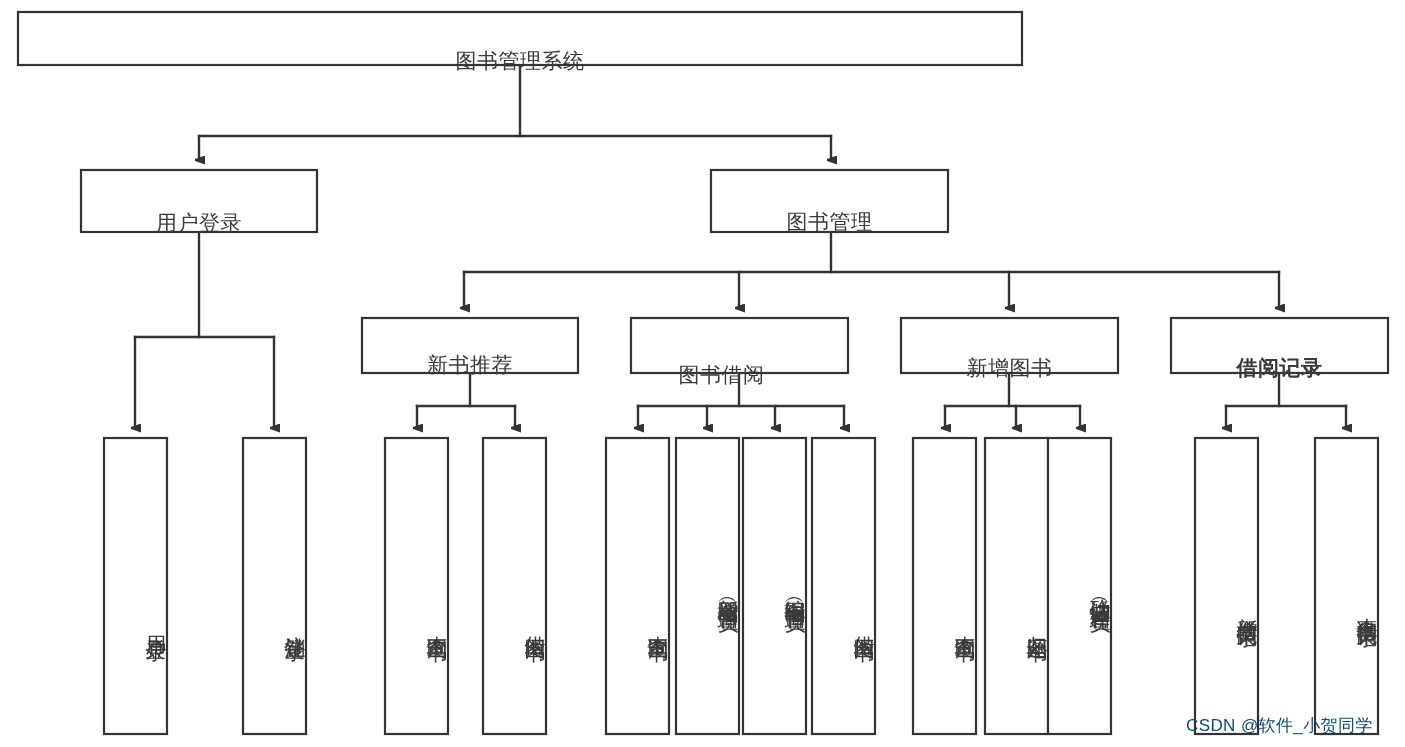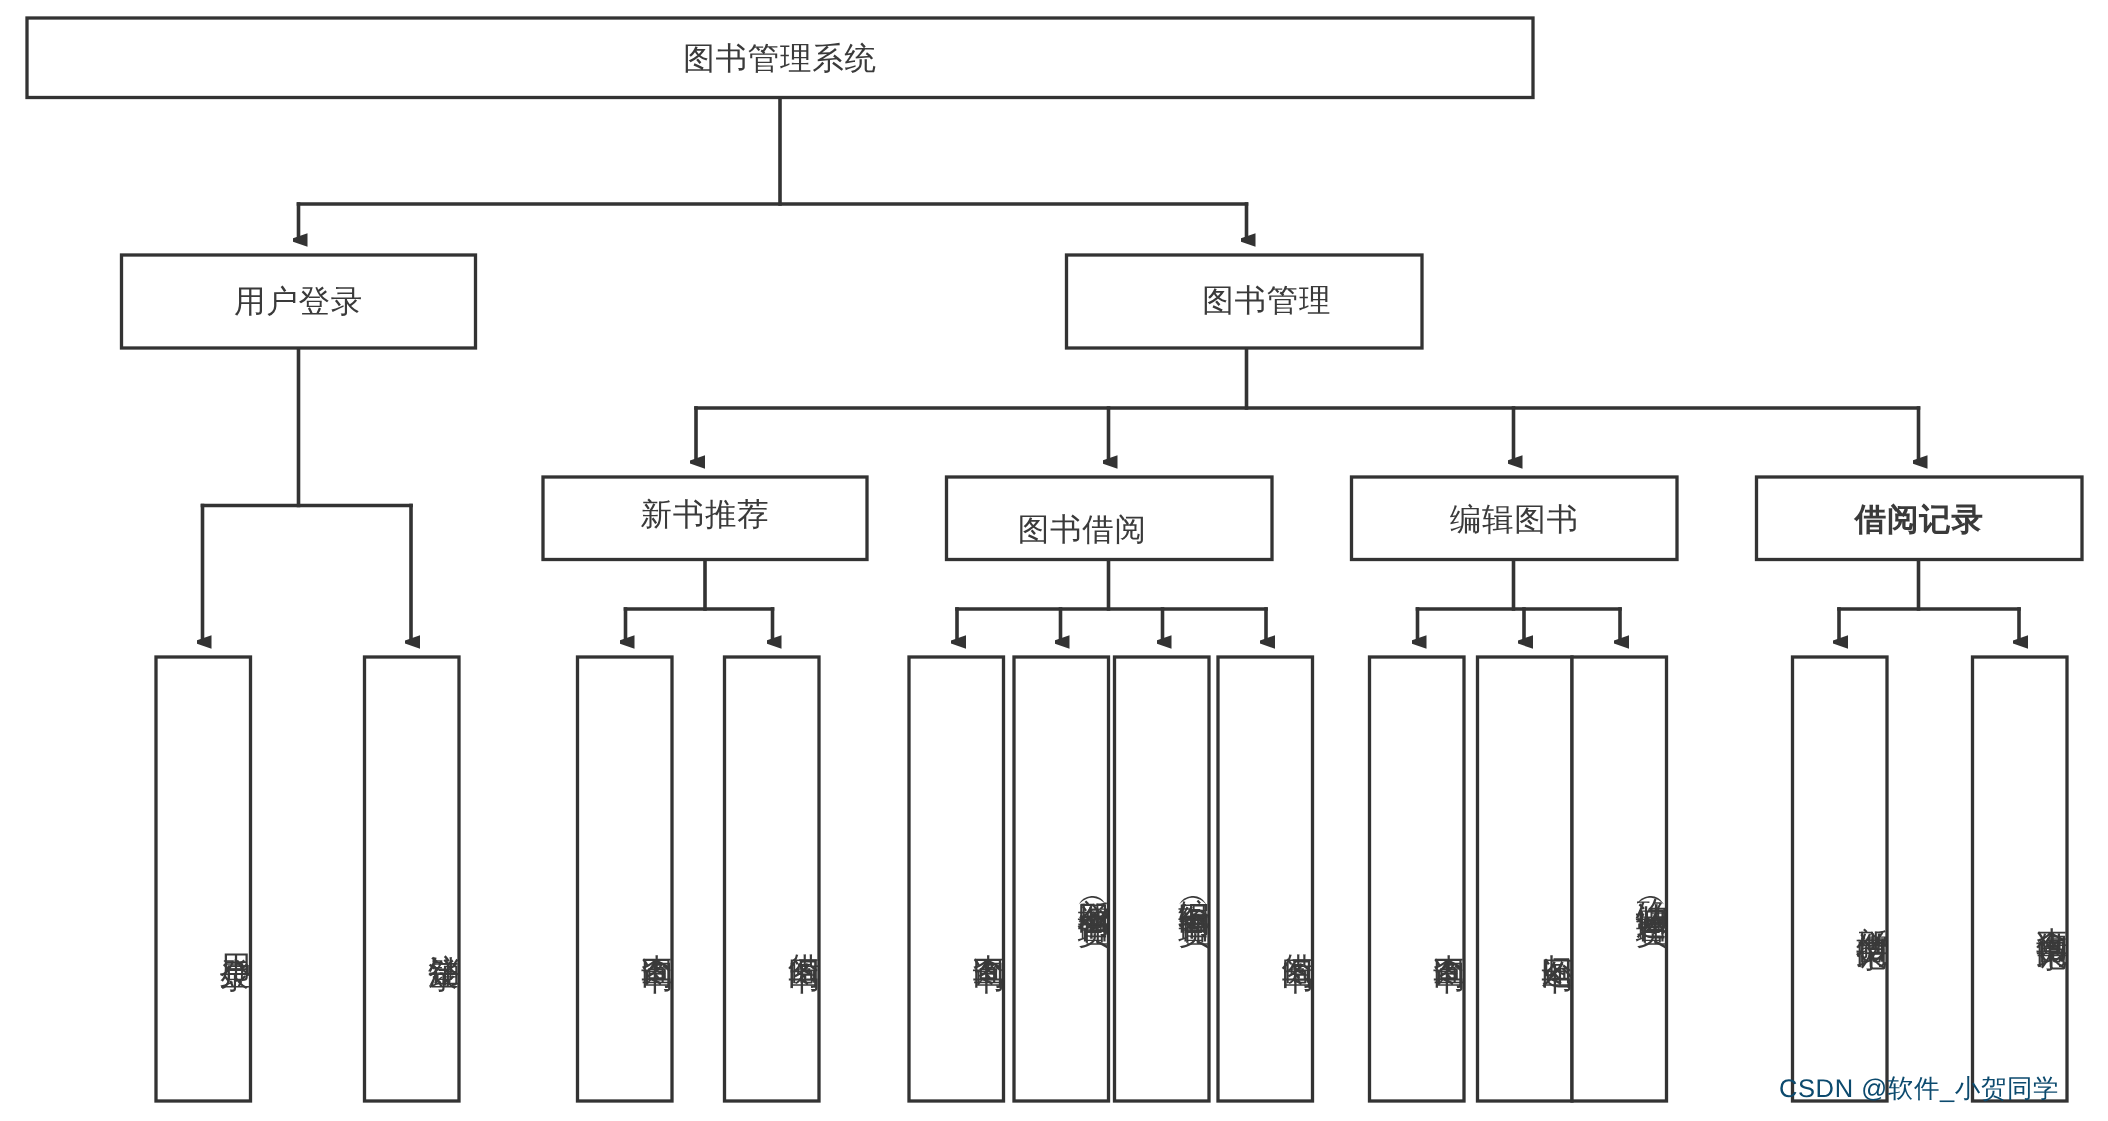--- a/index.html
+++ b/index.html
@@ -45,20 +45,21 @@
     align-items: center;
     justify-content: center;
     color: #3a3a3a;
     font-family: "Liberation Sans", "DejaVu Sans", sans-serif;
     pointer-events: none;
     white-space: nowrap;
   }
   .node-label.horizontal {
     font-size: 21px;
     letter-spacing: 0.5px;
+    margin-top: 22px;
   }
   .node-label.vertical {
     writing-mode: vertical-rl;
     text-orientation: upright;
     font-size: 21px;
     letter-spacing: 2px;
     align-items: flex-start;
     justify-content: center;
     padding-top: 4px;
     box-sizing: border-box;
@@ -162,25 +163,25 @@
     <rect class="node-box" x="913" y="438" width="63" height="296"></rect>
     <rect class="node-box" x="985" y="438" width="63" height="296"></rect>
     <rect class="node-box" x="1048" y="438" width="63" height="296"></rect>
     <rect class="node-box" x="1195" y="438" width="63" height="296"></rect>
     <rect class="node-box" x="1315" y="438" width="63" height="296"></rect>
   </svg>
 
   <div class="node-label horizontal" style="left:18px; top:12px; width:1004px; height:53px;">图书管理系统</div>
 
   <div class="node-label horizontal" style="left:81px; top:170px; width:236px; height:62px;">用户登录</div>
-  <div class="node-label horizontal" style="left:726px; top:170px; width:237px; height:60px;">图书管理</div>
+  <div class="node-label horizontal" style="left:711px; top:170px; width:237px; height:60px;">图书管理</div>
 
   <div class="node-label horizontal" style="left:362px; top:318px; width:216px; height:50px;">新书推荐</div>
   <div class="node-label horizontal" style="left:613px; top:318px; width:217px; height:69px;text-align:right;">图书借阅</div>
-  <div class="node-label horizontal" style="left:901px; top:318px; width:217px; height:55px;">编辑图书</div>
+  <div class="node-label horizontal" style="left:901px; top:318px; width:217px; height:55px;">新增图书</div>
   <div class="node-label horizontal" style="left:1171px; top:318px; width:217px; height:55px;font-weight:bold;">借阅记录</div>
 
   <div class="node-label vertical" style="left:104px; top:508px; width:63px; height:226px;">用户登录</div>
   <div class="node-label vertical" style="left:243px; top:508px; width:63px; height:226px;">注销登录</div>
   <div class="node-label vertical" style="left:385px; top:508px; width:63px; height:226px;">查询图书</div>
   <div class="node-label vertical" style="left:483px; top:508px; width:63px; height:226px;">借阅图书</div>
   <div class="node-label vertical" style="left:606px; top:508px; width:63px; height:226px;">查询图书</div>
   <div class="node-label vertical" style="left:676px; top:444px; width:63px; height:290px;">新增图书（管理员）</div>
   <div class="node-label vertical" style="left:743px; top:444px; width:63px; height:290px;">编辑图书（管理员）</div>
   <div class="node-label vertical" style="left:812px; top:508px; width:63px; height:226px;">借阅图书</div>

